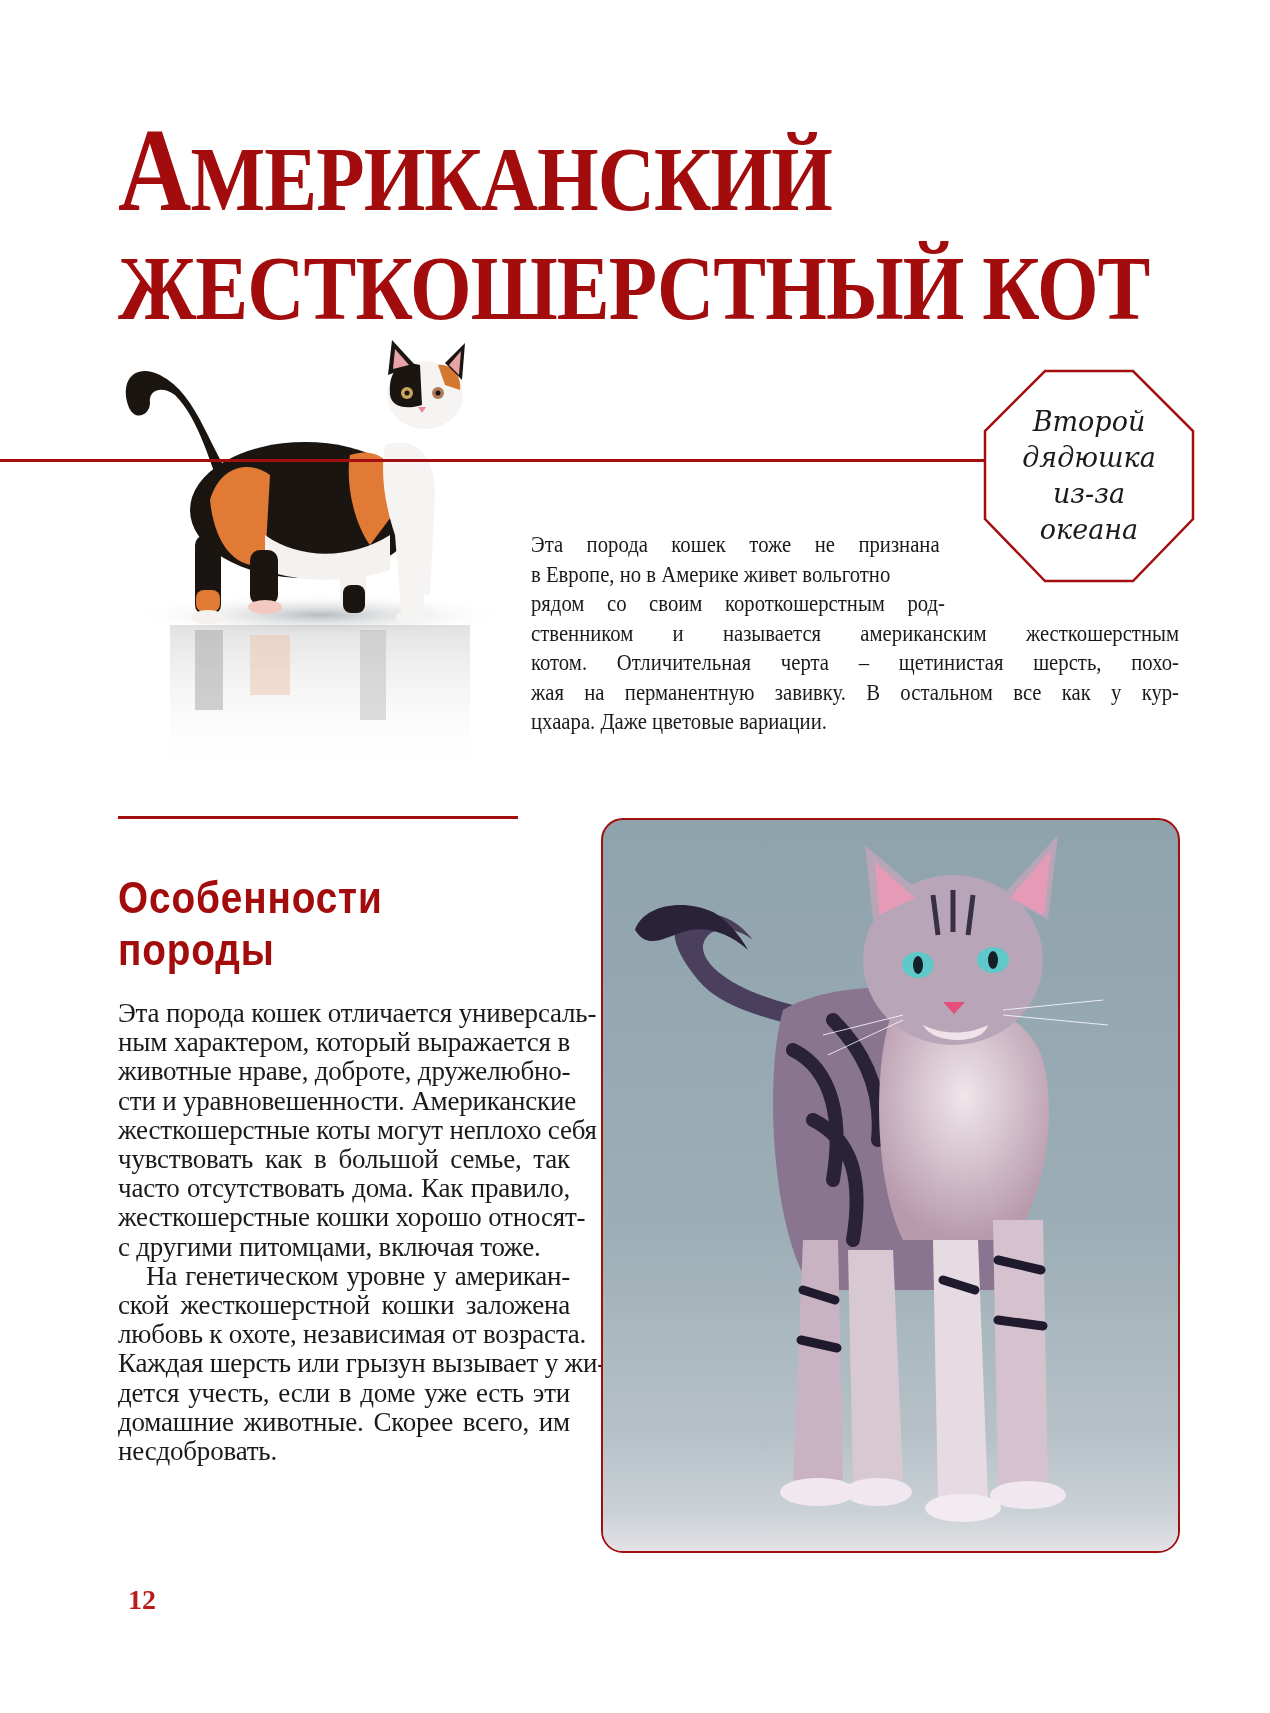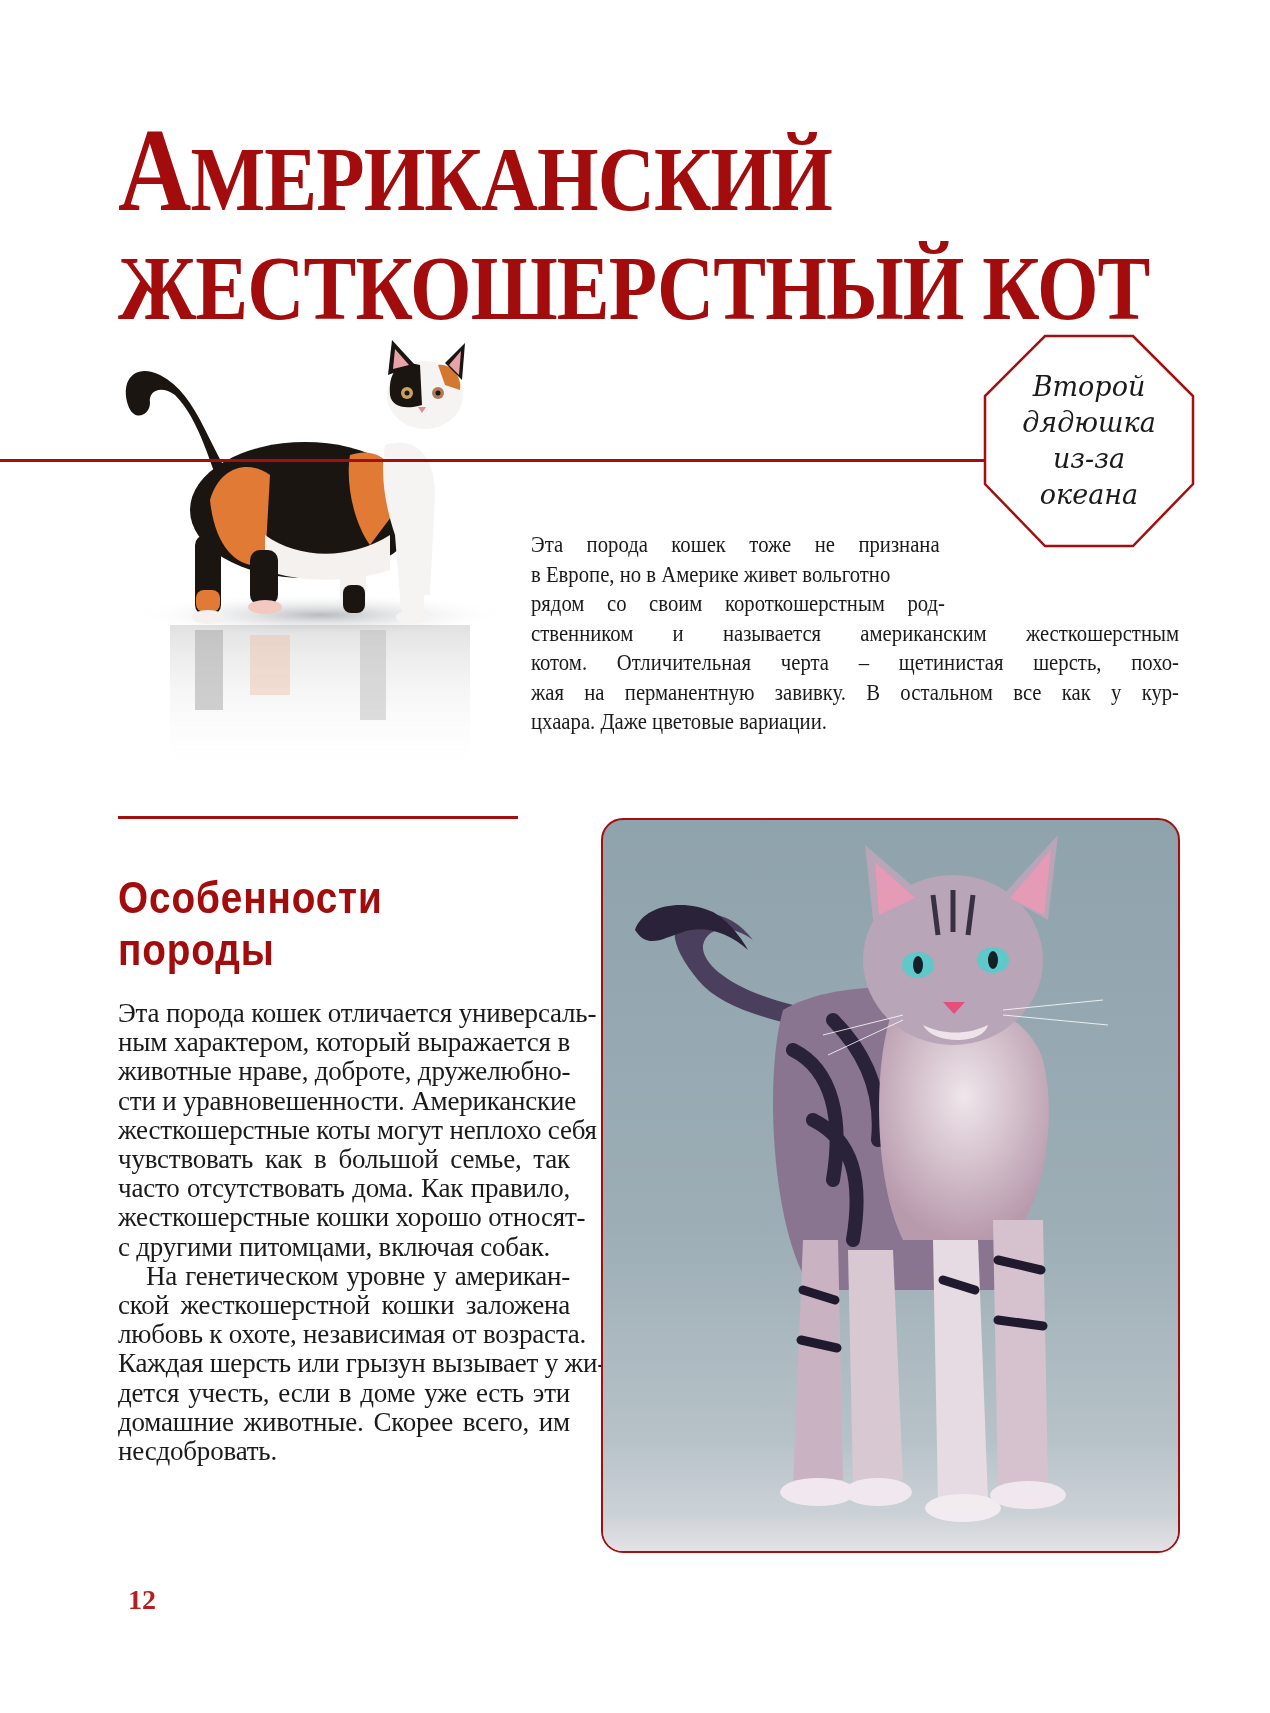--- a/index.html
+++ b/index.html
@@ -44,21 +44,21 @@
       left: 0;
       top: 459px;
       width: 984px;
       height: 3px;
       background: #a30f0f;
     }
 
     
     .octagon {
       left: 983px;
-      top: 334px;
+      top: 369px;
       width: 212px;
       height: 214px;
       border-radius: 30px;
     }
     .octagon svg { position: absolute; left: 0; top: 0; }
     .octagon-text {
       position: absolute;
       left: 0; top: 0;
       width: 212px; height: 214px;
       display: flex;
@@ -264,21 +264,21 @@
 <div class="abs body-col">
   <div>
     <span class="body-line">Эта порода кошек отличается универсаль-</span>
     <span class="body-line">ным характером, который выражается в</span>
     <span class="body-line">животные нраве, доброте, дружелюбно-</span>
     <span class="body-line">сти и уравновешенности. Американские</span>
     <span class="body-line">жесткошерстные коты могут неплохо себя</span>
     <span class="body-line">чувствовать как в большой семье, так</span>
     <span class="body-line">часто отсутствовать дома. Как правило,</span>
     <span class="body-line">жесткошерстные кошки хорошо относят-</span>
-    <span class="body-line last">с другими питомцами, включая собак.</span>
+    <span class="body-line last">с другими питомцами, включая тоже.</span>
   </div>
   <div>
     <span class="body-line indent">На генетическом уровне у американ-</span>
     <span class="body-line">ской жесткошерстной кошки заложена</span>
     <span class="body-line">любовь к охоте, независимая от возраста.</span>
     <span class="body-line">Каждая шерсть или грызун вызывает у жи-</span>
     <span class="body-line">дется учесть, если в доме уже есть эти</span>
     <span class="body-line">домашние животные. Скорее всего, им</span>
     <span class="body-line last">несдобровать.</span>
   </div>

